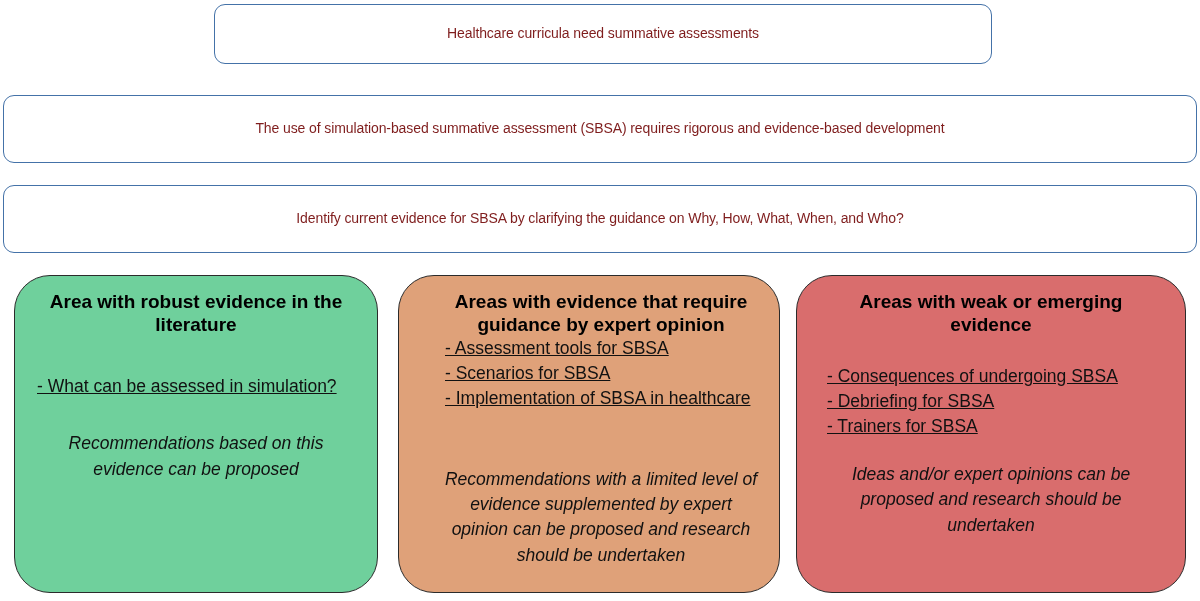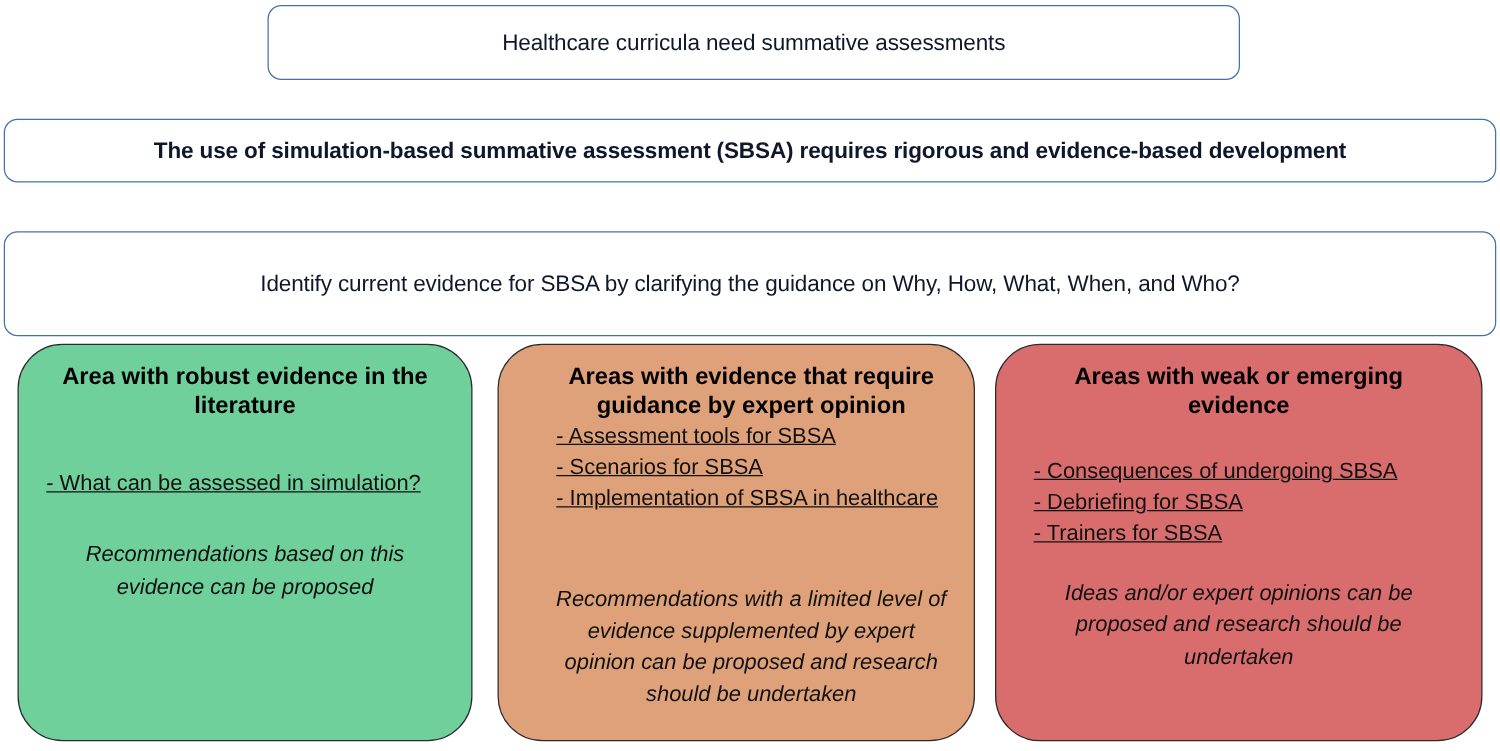--- a/index.html
+++ b/index.html
@@ -23,30 +23,30 @@
     background: #ffffff;
     border: 1.6px solid #4472a8;
     border-radius: 11px;
     display: flex;
     align-items: center;
     justify-content: center;
     text-align: center;
     padding: 0 18px;
   }
   .stmt-text {
-    font-size: 18px;
+    font-size: 14px;
     line-height: 1.25;
-    color: #0f172a;
+    color: #7f1d1d;
     letter-spacing: -0.1px;
     text-align: center;
   }
 
   #stmt-1 { left: 214px;  top: 4px;   width: 778px;  height: 60px; }
-  #stmt-2 { left: 3px;    top: 95px;  width: 1194px; height: 51px; font-weight: bold; }
-  #stmt-3 { left: 3px;    top: 185px; width: 1194px; height: 84px; }
+  #stmt-2 { left: 3px;    top: 95px;  width: 1194px; height: 68px; }
+  #stmt-3 { left: 3px;    top: 185px; width: 1194px; height: 68px; }
 
   
   .panel {
     position: absolute;
     box-sizing: border-box;
     border: 1.6px solid #2b2b2b;
     border-radius: 36px;
     top: 275px;
     height: 318px;
     padding: 14px 16px 10px 16px;

